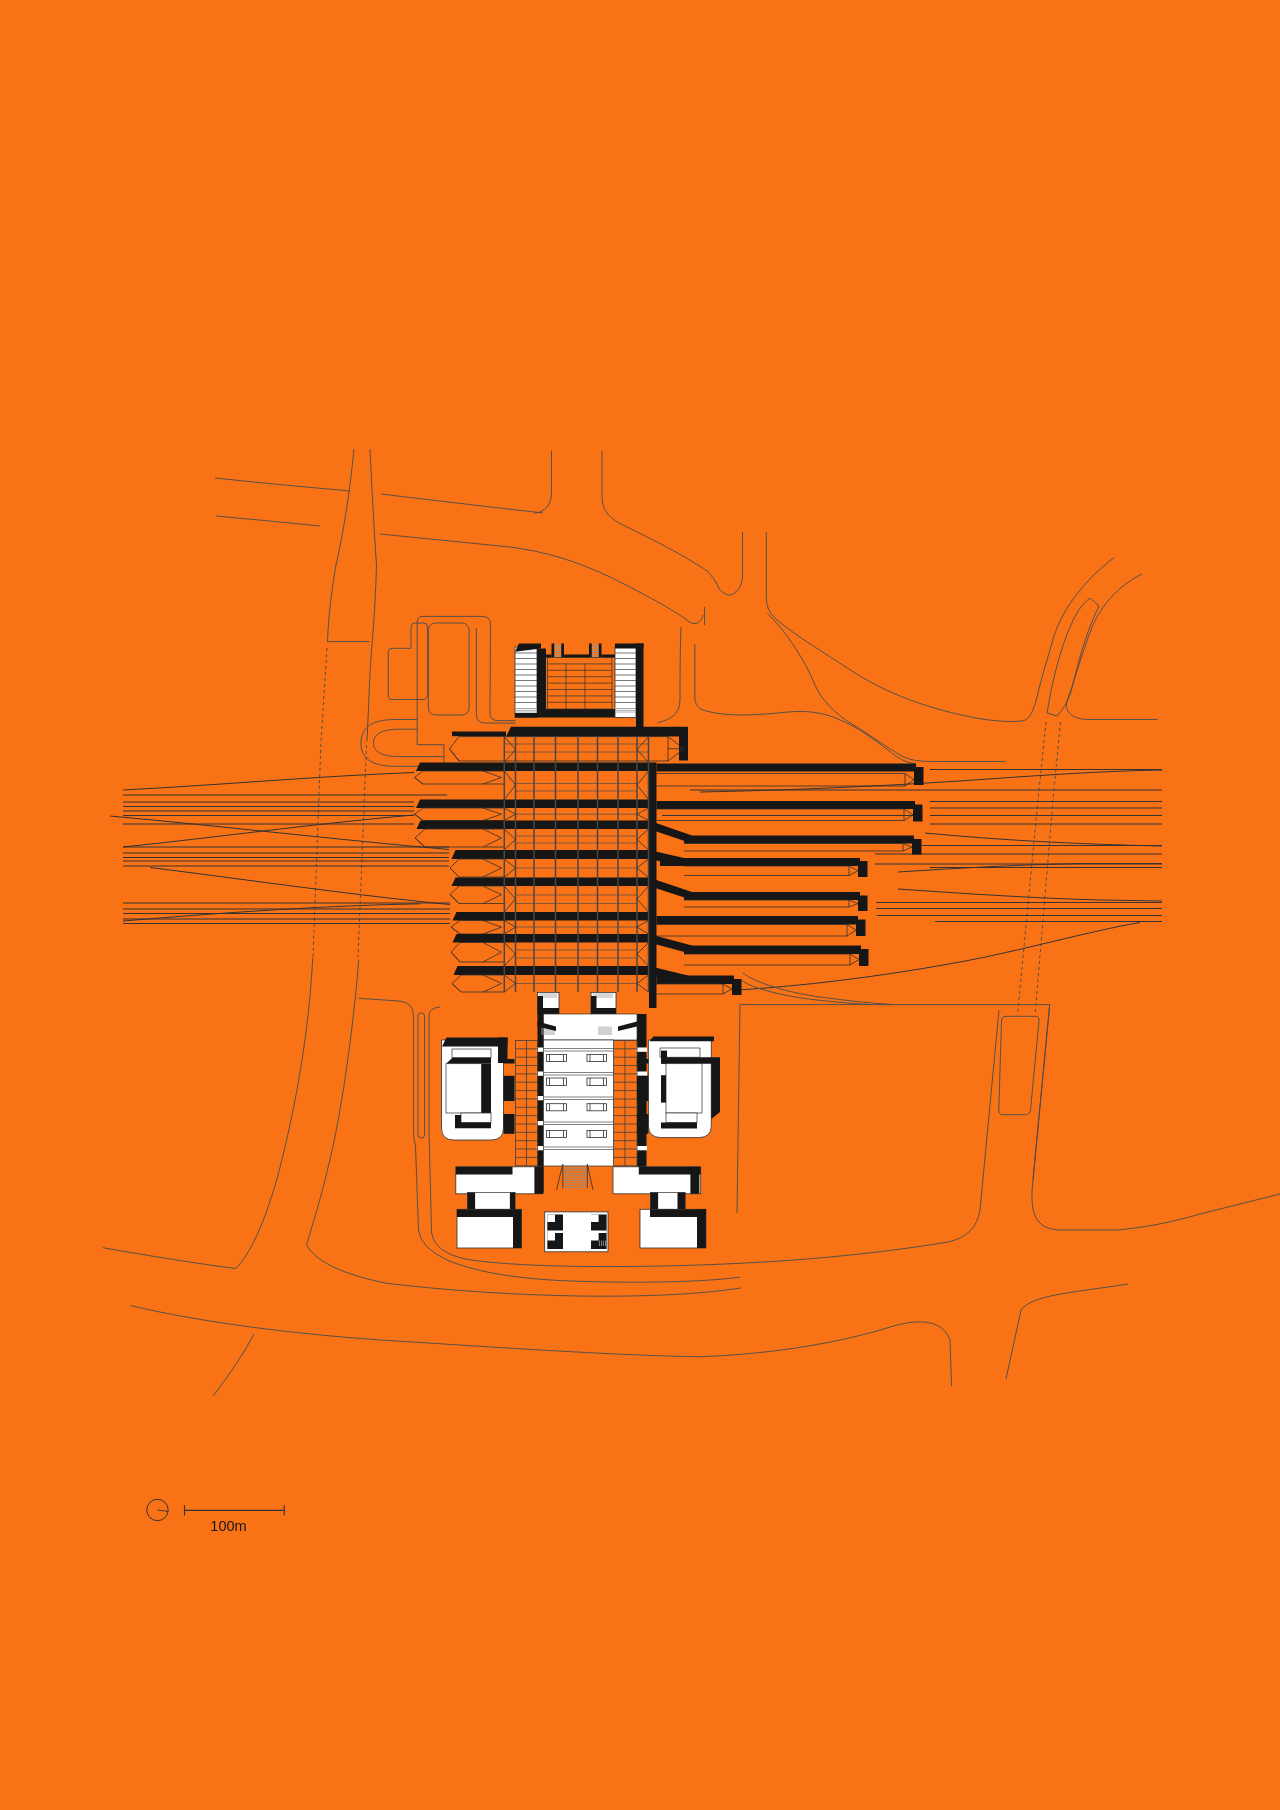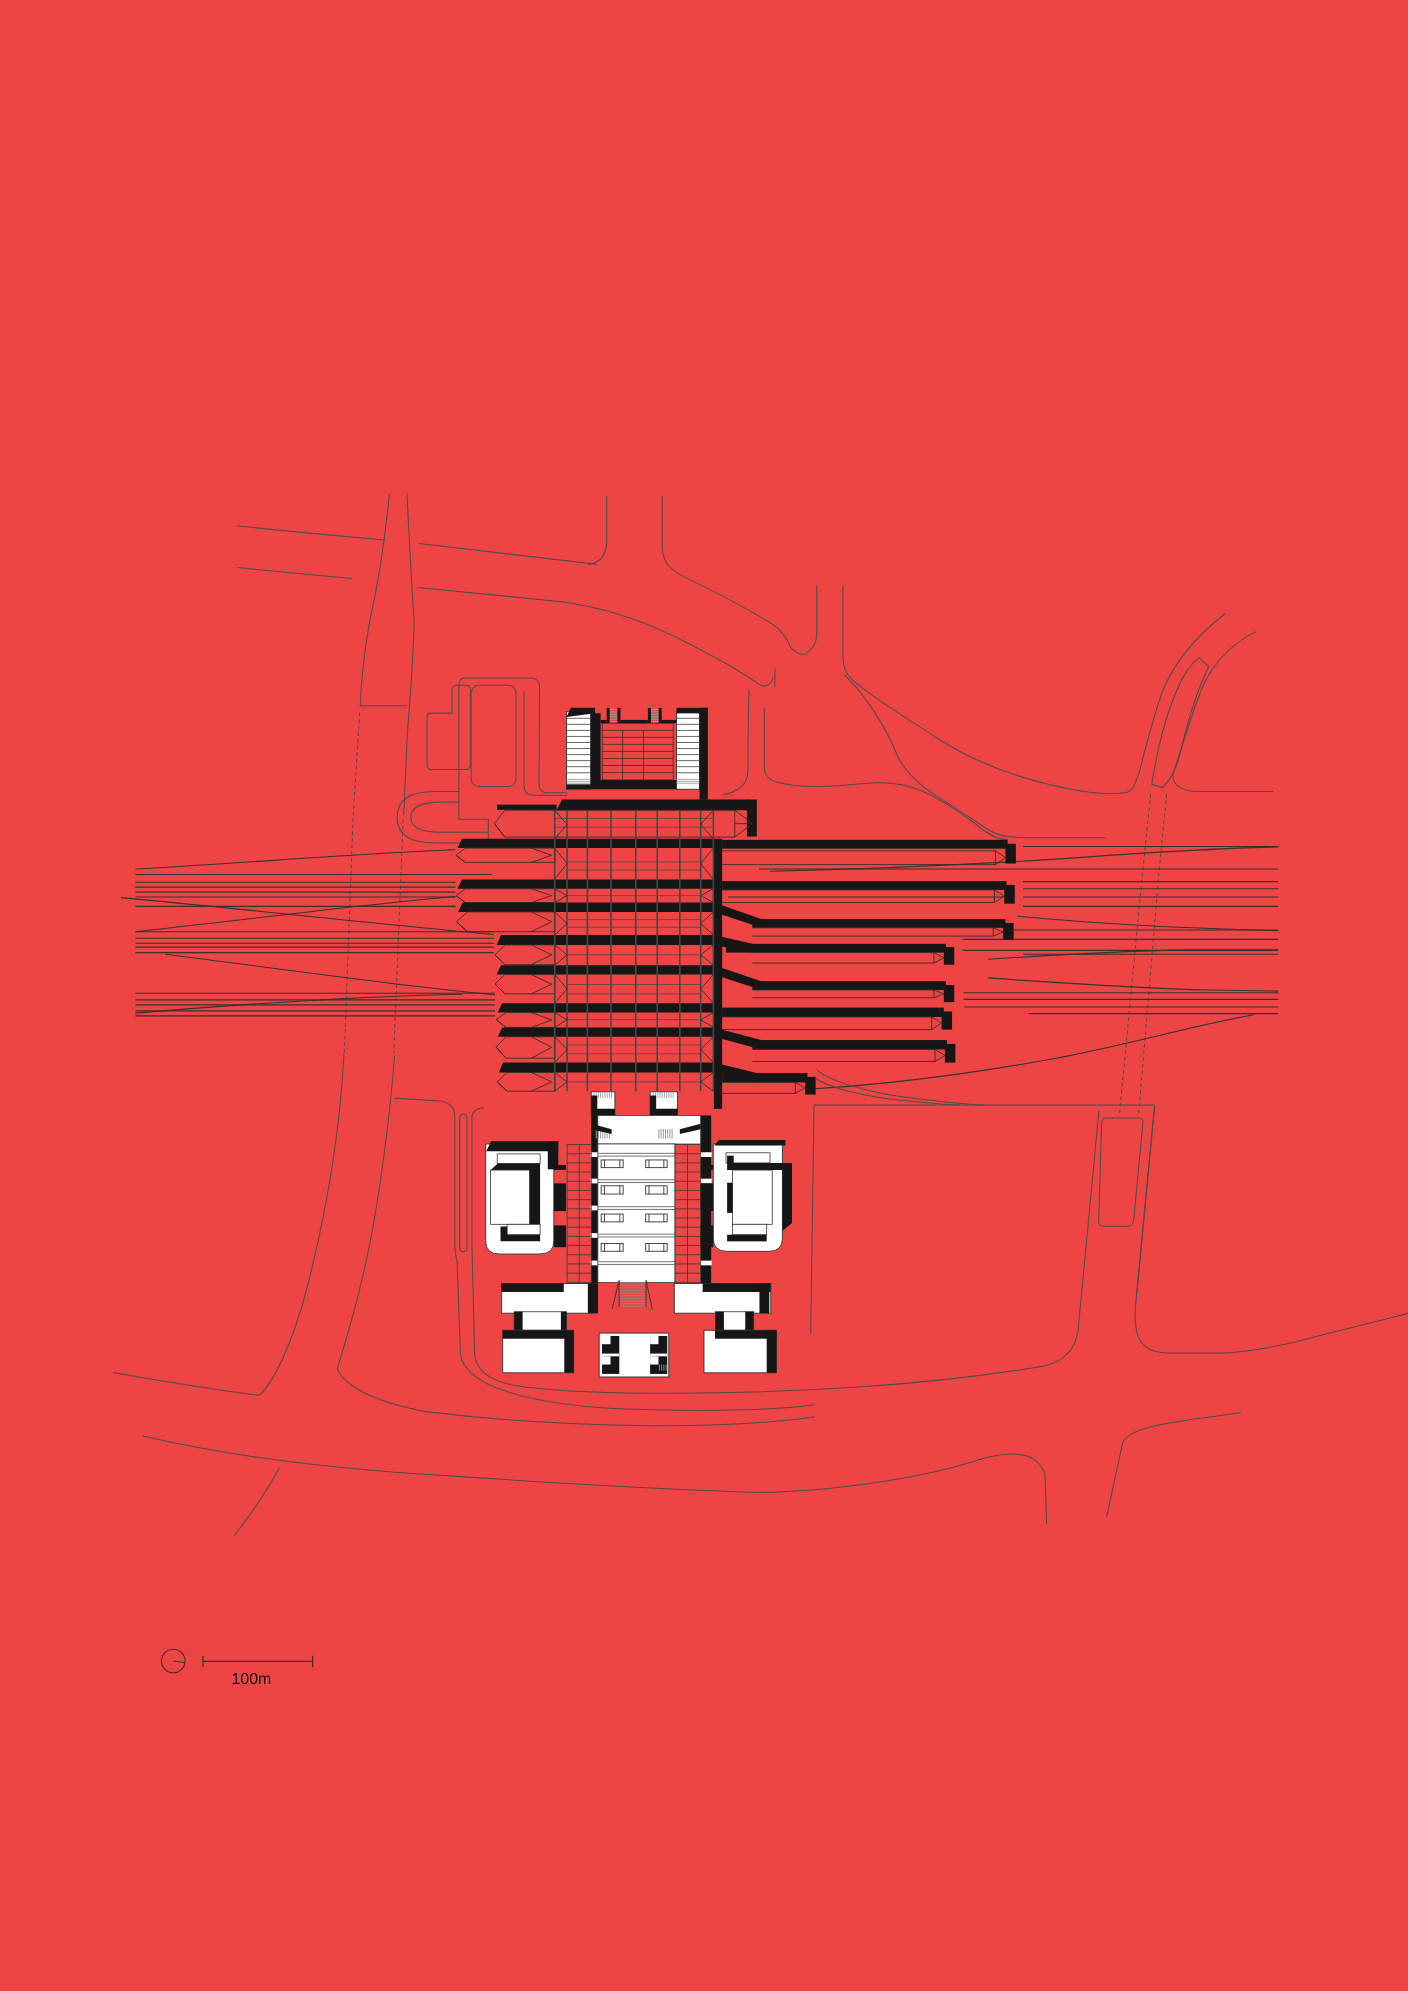--- a/index.html
+++ b/index.html
@@ -1,16 +1,16 @@
 <!DOCTYPE html>
 <html><head>
 <meta charset="utf-8">
 <style>
   html,body{margin:0;padding:0;background:#ffffff;}
-  #page{position:relative;width:1280px;height:1810px;background:#ef4444;overflow:hidden;
+  #page{position:relative;width:1280px;height:1810px;background:#f97316;overflow:hidden;
         font-family:"Liberation Sans", sans-serif;}
   svg{position:absolute;left:0;top:0;}
 </style>
 </head>
 <body>
 <div id="page">
 <svg width="1280" height="1810" viewBox="0 0 1280 1810">
 <g stroke="#4d4d4d" stroke-width="0.95" fill="none">
 
 <path d="M215,478 C290,486 330,489 350,491"></path>

